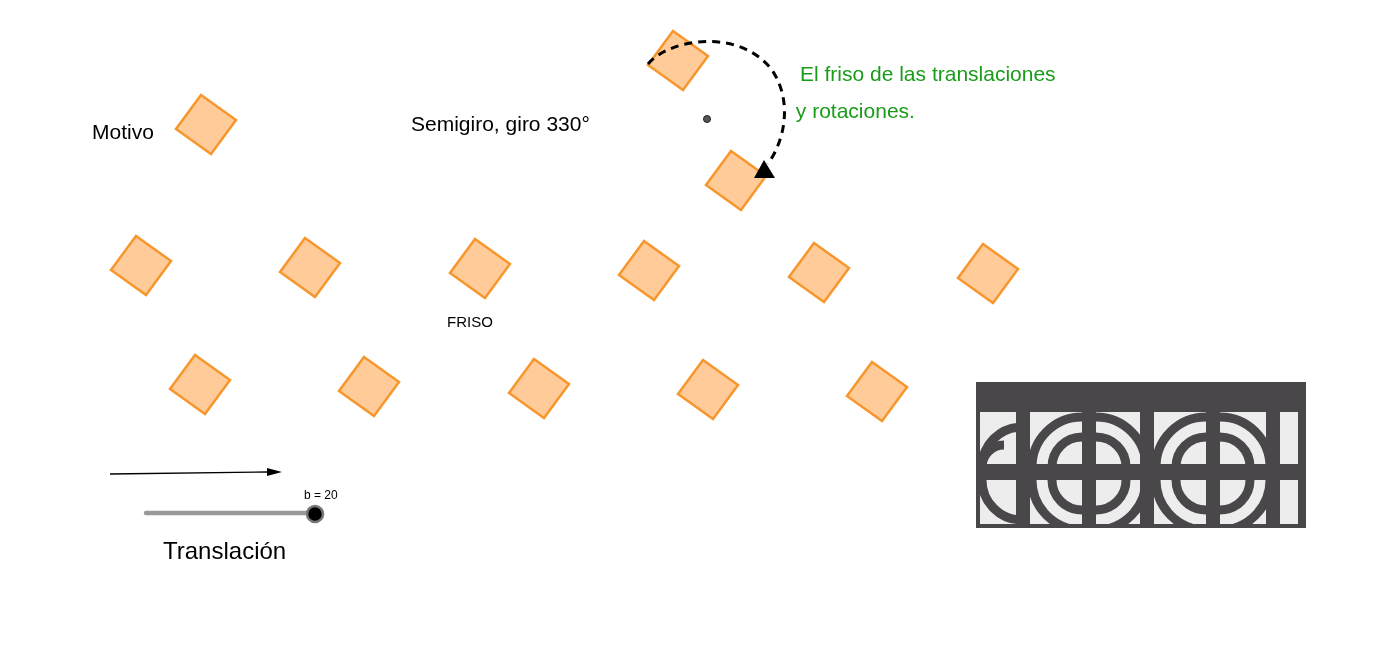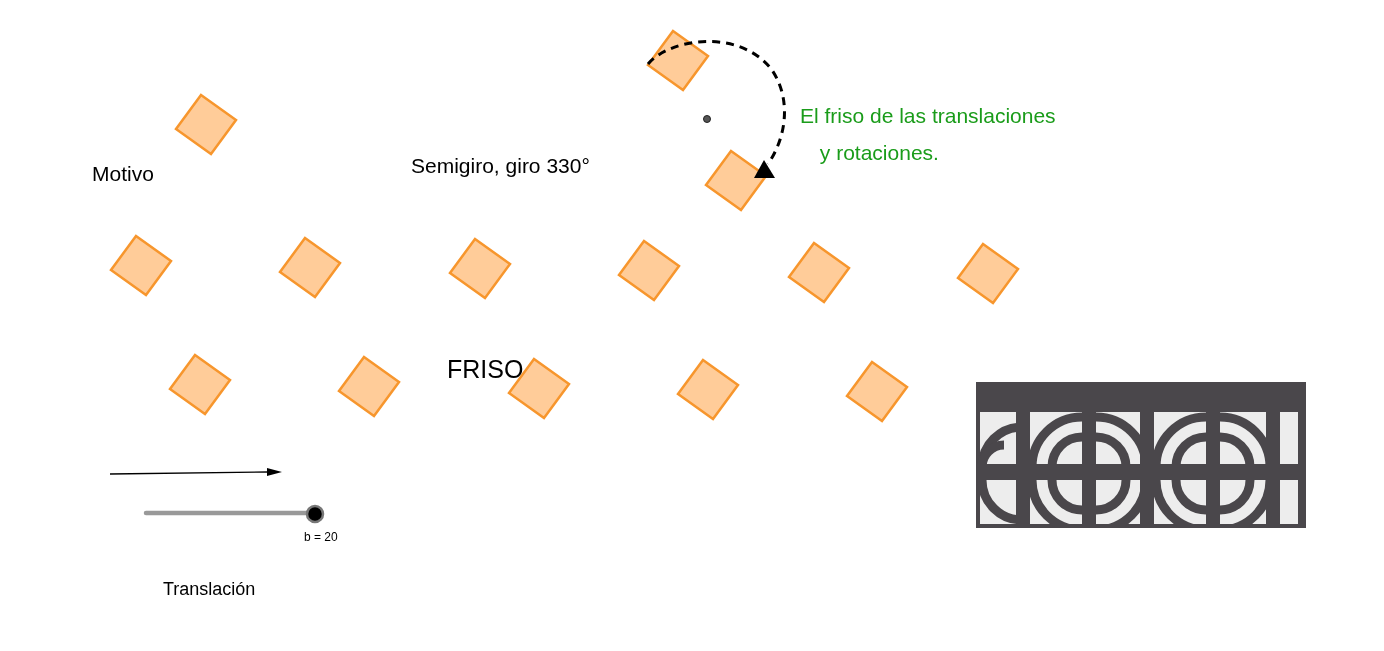--- a/index.html
+++ b/index.html
@@ -1,19 +1,19 @@
 <!DOCTYPE html>
 <html><head>
 <meta charset="utf-8">
 <style>
   html, body { margin:0; padding:0; background:#ffffff; }
   body { width:1384px; height:651px; position:relative; overflow:hidden;
          font-family:"Liberation Sans", sans-serif; }
   #canvas { position:absolute; left:0; top:0; }
-  .lbl { position:absolute; color:#000; white-space:nowrap; font-family:"Liberation Sans", sans-serif;margin-top:42px; }
+  .lbl { position:absolute; color:#000; white-space:nowrap; font-family:"Liberation Sans", sans-serif; }
   .photo { position:absolute; left:976px; top:382px; width:330px; height:146px; }
 </style>
 </head>
 <body>
 
 <svg id="canvas" width="1384" height="651" viewBox="0 0 1384 651">
   <defs>
     <g id="sq">
       <polygon points="-5,-29 30,-4 5,30 -30,5" fill="#ffcc99" stroke="#f7962d" stroke-width="2.5" stroke-linejoin="miter"></polygon>
     </g>
@@ -89,16 +89,16 @@
     <rect x="164" y="0" width="14" height="146"></rect>
     <rect x="230" y="0" width="14" height="146"></rect>
     <rect x="290" y="0" width="14" height="146"></rect>
     <rect x="322" y="0" width="8" height="146"></rect>
   </g>
 </svg>
 
 <div class="lbl" style="left:92px; top:120px; font-size:21px;">Motivo</div>
 <div class="lbl" style="left:411px; top:112px; font-size:21px;">Semigiro, giro 330°</div>
 <div class="lbl" style="left:800px; top:62px; font-size:21px; color:#1a9c1a;">El friso de las translaciones</div>
-<div class="lbl" style="left:814px; top:99px; font-size:21px; color:#1a9c1a; white-space:pre;"> y rotaciones.</div>
-<div class="lbl" style="left:447px; top:313px; font-size:25px;">FRISO</div>
+<div class="lbl" style="left:790px; top:99px; font-size:21px; color:#1a9c1a; white-space:pre;"> y rotaciones.</div>
+<div class="lbl" style="left:447px; top:313px; font-size:15px;">FRISO</div>
 <div class="lbl" style="left:304px; top:488px; font-size:12px;">b = 20</div>
-<div class="lbl" style="left:163px; top:537px; font-size:18px;">Translación</div>
+<div class="lbl" style="left:163px; top:537px; font-size:24px;">Translación</div>
 
 </body></html>

